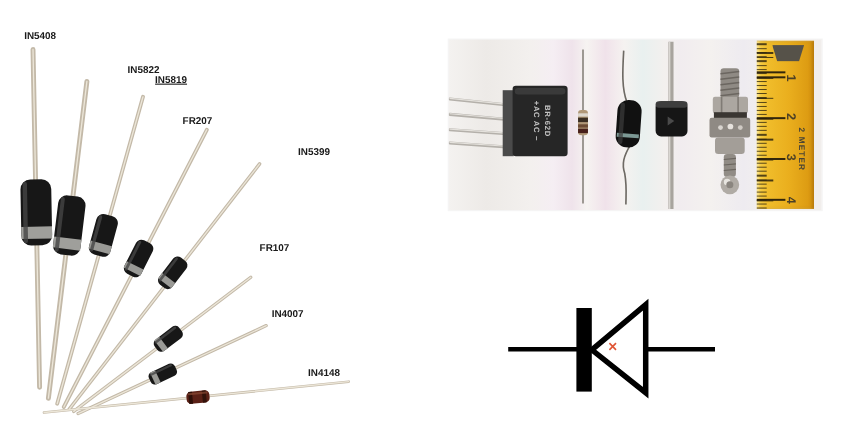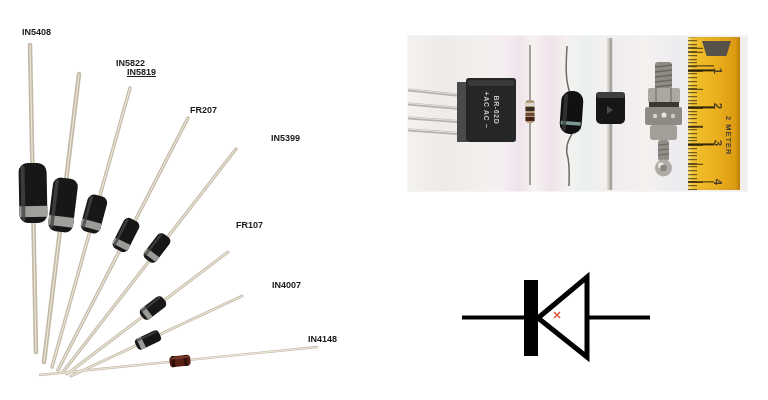--- a/index.html
+++ b/index.html
@@ -102,26 +102,26 @@
       <g transform="translate(180,361) rotate(-5.7)">
         <rect x="-10.5" y="-5.5" width="21" height="11" rx="4" fill="#5a2016"></rect>
         <rect x="-8.5" y="-5.5" width="3.5" height="11" fill="#2e0f08"></rect>
         <rect x="4" y="-5.5" width="3.5" height="11" fill="#32120a"></rect>
         <rect x="-9" y="-4.4" width="18" height="2" rx="1" fill="#8a4a35" opacity=".7"></rect>
       </g>
     </svg>
     
     <span class="fan-label" style="left:22px;top:27px;">IN5408</span>
     <span class="fan-label" style="left:74px;top:58px;margin-left:42px;">IN5822</span>
-    <span class="fan-label" style="left:127px;top:67px;text-decoration:underline;">IN5819</span>
-    <span class="fan-label" style="left:190px;top:105px;">FR207</span>
+    <span class="fan-label" style="left:141px;top:67px;text-decoration:underline;">IN5819</span>
+    <span class="fan-label" style="left:166px;top:105px;">FR207</span>
     <span class="fan-label" style="left:228px;top:133px;padding-left:43px;">IN5399</span>
     <span class="fan-label" style="left:236px;top:220px;">FR107</span>
-    <span class="fan-label" style="left:247px;top:280px;margin-left:25px;">IN4007</span>
-    <span class="fan-label" style="left:308px;top:334px;">IN4148</span>
+    <span class="fan-label" style="left:247px;top:280px;">IN4007</span>
+    <span class="fan-label" style="left:280px;top:334px;">IN4148</span>
   </div>
 
   <div id="photo">
     <svg width="339" height="155" viewBox="0 0 339 155">
 
       <g stroke="#b4b0aa" stroke-width="2.8" stroke-linecap="round">
         <line x1="1" y1="54" x2="58" y2="60"></line>
         <line x1="1" y1="68" x2="58" y2="73"></line>
         <line x1="1" y1="82" x2="58" y2="86"></line>
         <line x1="1" y1="94" x2="58" y2="98"></line>

